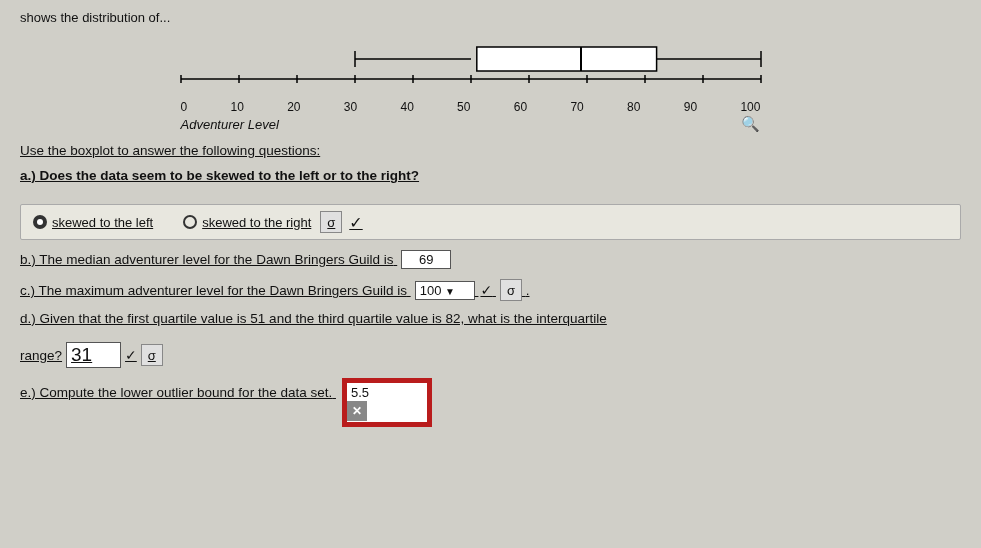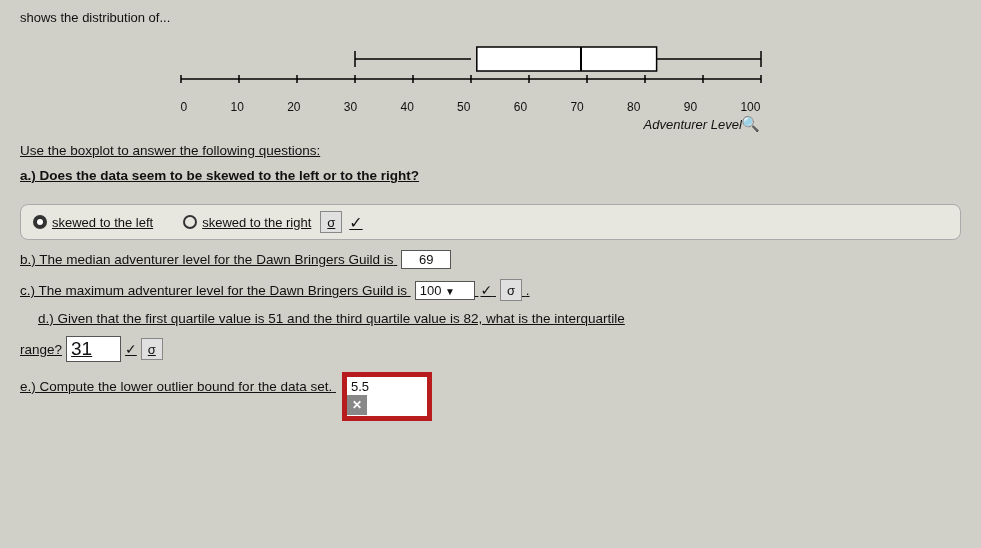--- a/index.html
+++ b/index.html
@@ -35,21 +35,21 @@
     }
 
     .radio-box {
       border: 1px solid #aaa;
       background: #e8e7df;
       padding: 6px 12px;
       display: flex;
       align-items: center;
       gap: 30px;
       width: 100%;
-      border-radius: 8px;
+      border-radius: 2px;
     }
 
     .radio-option {
       display: flex;
       align-items: center;
       gap: 5px;
       font-size: 13px;
     }
 
     .radio-btn {
@@ -166,21 +166,21 @@
     <span>40</span>
     <span>50</span>
     <span>60</span>
     <span>70</span>
     <span>80</span>
     <span>90</span>
     <span>100</span>
   </div>
 
   <div style="display:flex; align-items:center; width:580px; margin-left:40px; margin-top:1px;">
-    <span style="flex:1; text-align:right; font-style:italic; font-size:13px;">Adventurer Level</span>
+    <span style="flex:1; text-align:left; font-style:italic; font-size:13px;">Adventurer Level</span>
     <span style="font-size:15px;">🔍</span>
   </div>
 </div>
 
 <div class="section">
   <span>Use the boxplot to answer the following questions:</span>
 </div>
 
 <div class="section">
   <div class="question-label">a.) Does the data seem to be skewed to the left or to the right?</div>
@@ -210,24 +210,24 @@
   <span class="dropdown-box">
     <span>100</span>
     <span style="font-size:10px;">▼</span>
   </span>
   <span style="font-size:14px; margin-left:2px;">✓</span>
   <span style="display:inline-flex; align-items:center; justify-content:center; width:22px; height:22px; border:1px solid #888; background:#e0e0e0; margin-left:4px; font-size:13px;">σ</span>
   <span>.</span>
 </div>
 
 <div class="section">
-  <div style="display:flex; align-items:flex-start; flex-wrap:wrap; gap:4px;margin-left:18px;">
+  <div style="display:flex; align-items:flex-start; flex-wrap:wrap; gap:4px;">
     <span>d.) Given that the first quartile value is 51 and the third quartile value is 82, what is the interquartile</span>
   </div>
-  <div style="display:flex; align-items:center; gap:4px; margin-top:10px;">
+  <div style="display:flex; align-items:center; gap:4px; margin-top:16px;">
     <span>range?</span>
     <span class="range-dropdown">
       <span>31</span>
     </span>
     <span style="font-size:14px;">✓</span>
     <span style="display:inline-flex; align-items:center; justify-content:center; width:22px; height:22px; border:1px solid #888; background:#e0e0e0; font-size:13px;">σ</span>
   </div>
 </div>
 
 <div class="section">

